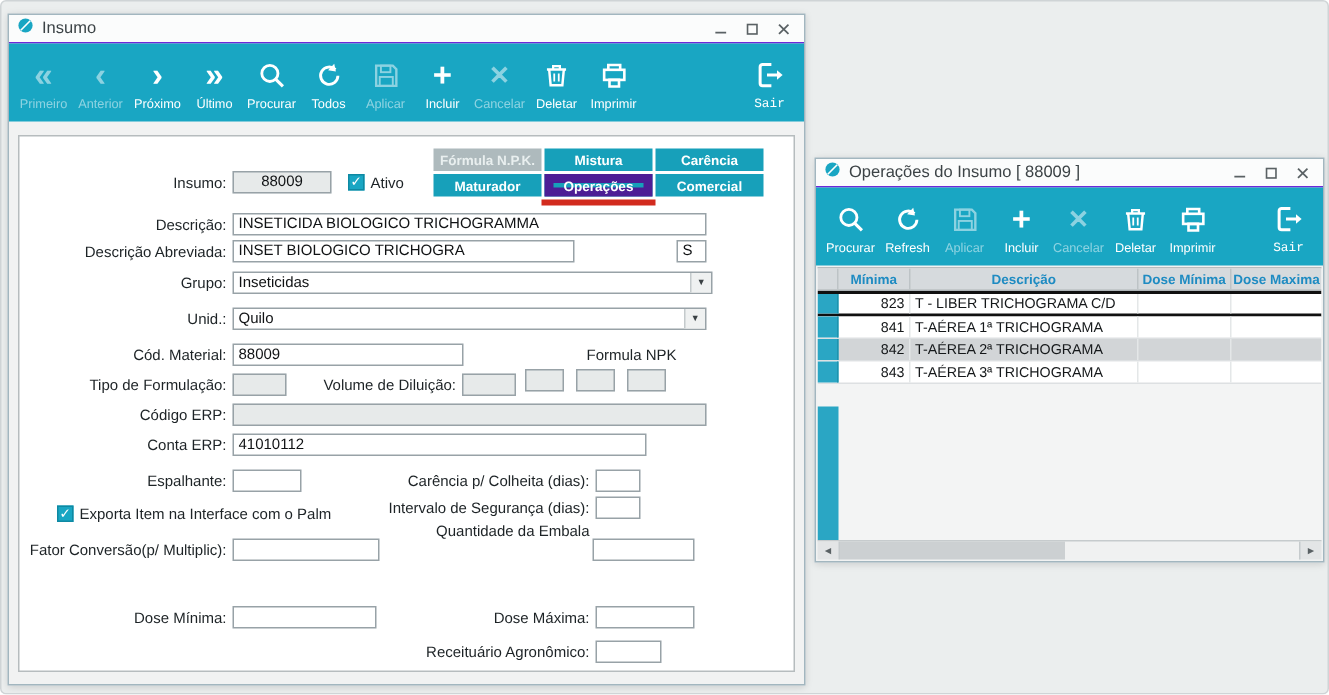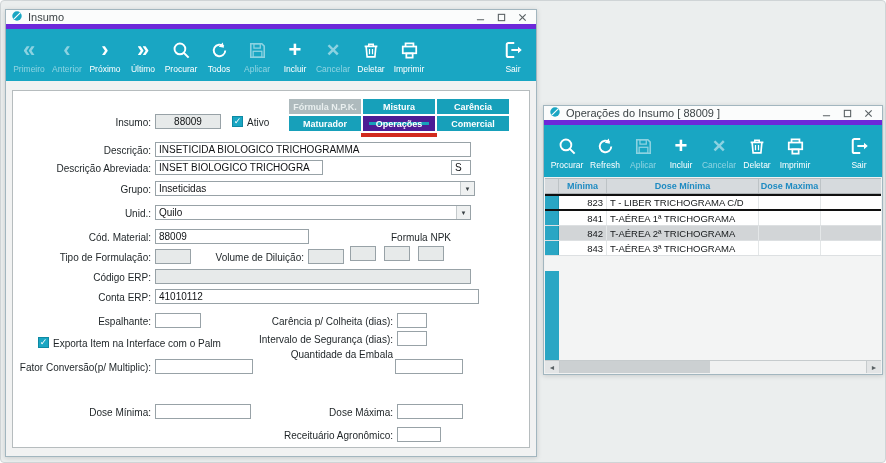--- a/index.html
+++ b/index.html
@@ -4,33 +4,33 @@
 <style>
   *{margin:0;padding:0;box-sizing:border-box;}
   html,body{background:#fff;}
   body{font-family:"Liberation Sans",sans-serif;}
   .screen{position:relative;width:886px;height:463px;background:#ebeeee;border:1px solid #cfd4d6;border-radius:4px;overflow:hidden;}
 
   .window{position:absolute;background:#f1f2f2;border:1px solid #a2b6bf;box-shadow:0 1px 5px rgba(0,0,0,.15);}
   .main-window{left:4px;top:8px;width:532px;height:448px;}
   .ops-window{left:542px;top:104px;width:340px;height:270px;}
 
-  .titlebar{height:19px;background:#fbfcfc;border-bottom:5px solid #6d28d9;display:flex;align-items:center;padding:0 5px;gap:5px;}
+  .titlebar{height:19px;background:#fbfcfc;border-bottom:1px solid #6d28d9;display:flex;align-items:center;padding:0 5px;gap:5px;}
   .titlebar .title{font-size:11px;color:#3c4346;white-space:nowrap;}
   .win-controls{margin-left:auto;display:flex;gap:3px;align-items:center;}
   .win-btn{width:18px;height:14px;display:flex;align-items:center;justify-content:center;cursor:pointer;}
 
   .toolbar{height:52px;background:#19a6c3;display:flex;align-items:stretch;padding:0 4px;}
   .tbtn{width:38px;display:flex;flex-direction:column;align-items:center;justify-content:center;color:#fff;cursor:pointer;padding-top:2px;}
   .tbtn .ticon{height:24px;display:flex;align-items:center;justify-content:center;font-weight:bold;line-height:1;}
   .glyph22{font-size:22px;font-weight:normal;}
   .glyph17{font-size:17px;}
   .tbtn .tlabel{font-size:8.5px;margin-top:2px;white-space:nowrap;}
   .tbtn.disabled{opacity:.5;}
-  .tbtn.sair{margin-left:auto;}
+  .tbtn.sair{margin-left:auto;font-family:Liberation Mono, monospace;}
 
   .form-panel{position:absolute;left:6px;top:80px;width:518px;height:358px;background:#fff;border:1px solid #b6bcbe;}
   .flabel{position:absolute;font-size:10px;color:#1d2326;white-space:nowrap;}
   .lab-l{left:0;width:138px;text-align:right;}
   .lab-r{left:240px;width:140px;text-align:right;}
   .ffield{position:absolute;height:15px;border:1px solid #98a2a7;background:#fff;font-size:10px;color:#101214;padding:0 3px;font-family:"Liberation Sans",sans-serif;outline:none;}
   .ffield.gray{background:#e7eaea;}
   .center{text-align:center;}
   .dropdown{position:absolute;height:15px;border:1px solid #98a2a7;background:#fff;display:flex;align-items:stretch;cursor:pointer;}
   .dd-text{flex:1;font-size:10px;color:#101214;display:flex;align-items:center;padding-left:3px;}
@@ -191,21 +191,21 @@
       <input class="ffield gray center" style="left: 142px; top: 23px; width: 66px;" value="88009">
       <div class="checkbox" style="left:219px;top:25px;">
           <span>✓</span>
         </div>
       <div class="cblabel" style="left:234px;top:26px;">Ativo</div>
 
       <div class="flabel lab-l" style="top:54px;">Descrição:</div>
       <input class="ffield" style="left: 142px; top: 51px; width: 316px;" value="INSETICIDA BIOLOGICO TRICHOGRAMMA">
 
       <div class="flabel lab-l" style="top:72px;">Descrição Abreviada:</div>
-      <input class="ffield" style="left: 142px; top: 69px; width: 168px;" value="INSET BIOLOGICO TRICHOGRA">
+      <input class="ffield" style="left: 142px; top: 69px; width: 228px;" value="INSET BIOLOGICO TRICHOGRA">
       <input class="ffield" style="left: 438px; top: 69px; width: 20px;" value="S">
 
       <div class="flabel lab-l" style="top:93px;">Grupo:</div>
       <div class="dropdown" style="left:142px;top:90px;width:320px;">
         <span class="dd-text">Inseticidas</span>
         <span class="dd-arrow">▼</span>
       </div>
 
       <div class="flabel lab-l" style="top:117px;">Unid.:</div>
       <div class="dropdown" style="left:142px;top:114px;width:316px;">
@@ -222,21 +222,21 @@
       <div class="flabel" style="left:185px;top:161px;width:106px;text-align:right;">Volume de Diluição:</div>
       <input class="ffield gray" style="left: 295px; top: 158px; width: 36px;" value="">
       <input class="ffield gray" style="left: 337px; top: 155px; width: 26px;" value="">
       <input class="ffield gray" style="left: 371px; top: 155px; width: 26px;" value="">
       <input class="ffield gray" style="left: 405px; top: 155px; width: 26px;" value="">
 
       <div class="flabel lab-l" style="top:181px;">Código ERP:</div>
       <input class="ffield gray" style="left: 142px; top: 178px; width: 316px;" value="">
 
       <div class="flabel lab-l" style="top:201px;">Conta ERP:</div>
-      <input class="ffield" style="left: 142px; top: 198px; width: 324px;" value="41010112">
+      <input class="ffield" style="left: 142px; top: 198px; width: 276px;" value="41010112">
 
       <div class="flabel lab-l" style="top:225px;">Espalhante:</div>
       <input class="ffield" style="left: 142px; top: 222px; width: 46px;" value="">
       <div class="flabel lab-r" style="top:225px;">Carência p/ Colheita (dias):</div>
       <input class="ffield" style="left: 384px; top: 222px; width: 30px;" value="">
 
       <div class="checkbox" style="left:25px;top:246px;">
           <span>✓</span>
         </div>
       <div class="cblabel" style="left:40px;top:247px;">Exporta Item na Interface com o Palm</div>
@@ -354,20 +354,21 @@
             </svg>
           </span>
         <span class="tlabel">Sair</span>
       </div>
     </div>
 
     <div class="grid">
       <div class="grid-header">
         <div class="gh-cell"></div>
         <div class="gh-cell">Mínima</div>
+        <div class="gh-cell">Descrição</div>
         <div class="gh-cell">Dose Mínima</div>
         <div class="gh-cell">Dose Maxima</div>
       </div>
 
       <div class="grid-row current">
         <div class="gr-cell sel"></div>
         <div class="gr-cell num">823</div>
         <div class="gr-cell">T - LIBER TRICHOGRAMA C/D</div>
         <div class="gr-cell"></div>
         <div class="gr-cell"></div>

